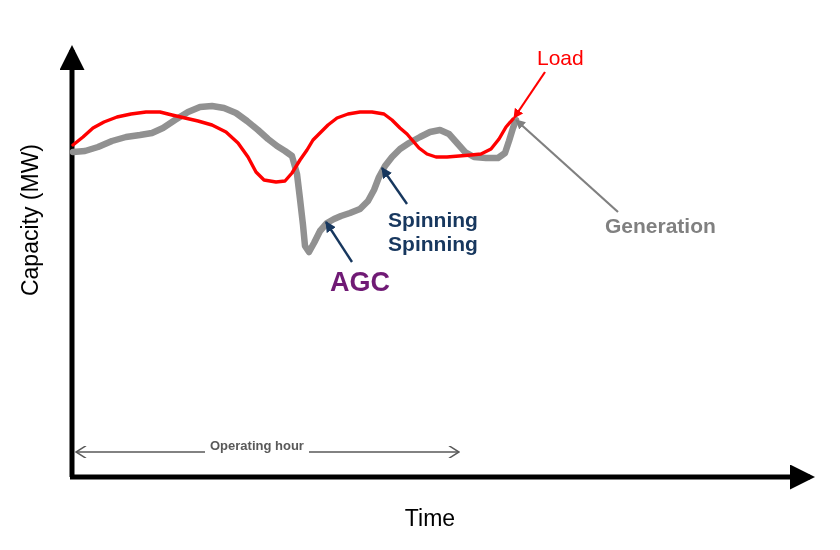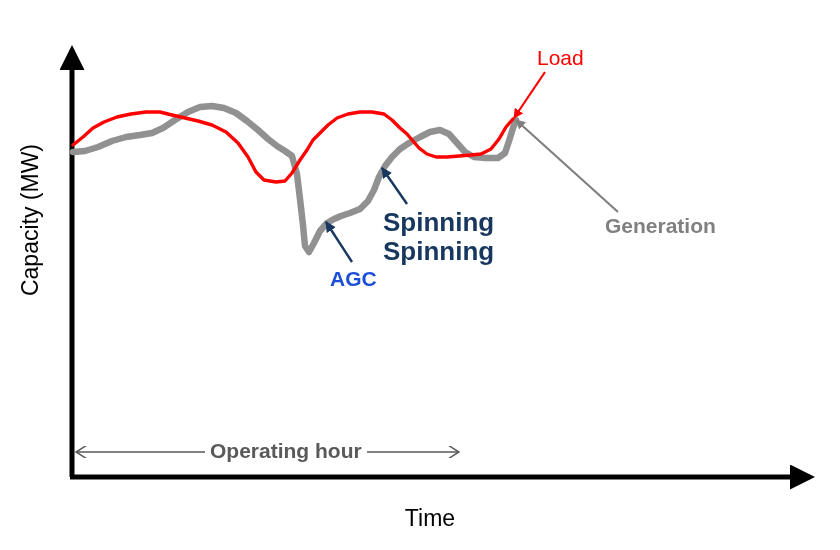--- a/index.html
+++ b/index.html
@@ -65,40 +65,40 @@
   #generation-label {
     left: 605px;
     top: 214px;
     font-size: 21px;
     font-weight: bold;
     color: #808080;
   }
   #agc-label {
     left: 330px;
     top: 267px;
-    font-size: 21px;
+    font-size: 27px;
     font-weight: bold;
-    color: #1d4ed8;
+    color: #701a75;
   }
   #spinning-label {
     left: 383px;
     top: 208px;
-    font-size: 26px;
+    font-size: 21px;
     font-weight: bold;
     color: #17375e;
     text-align: center;
     width: 100px;
   }
   #spinning-label span {
     display: block;
   }
   #operating-hour-label {
     left: 205px;
     top: 439px;
-    font-size: 21px;
+    font-size: 13px;
     font-weight: bold;
     color: #595959;
     background: #ffffff;
     padding: 0 5px;
   }
 </style>
 </head>
 <body>
 
 <div id="figure">

